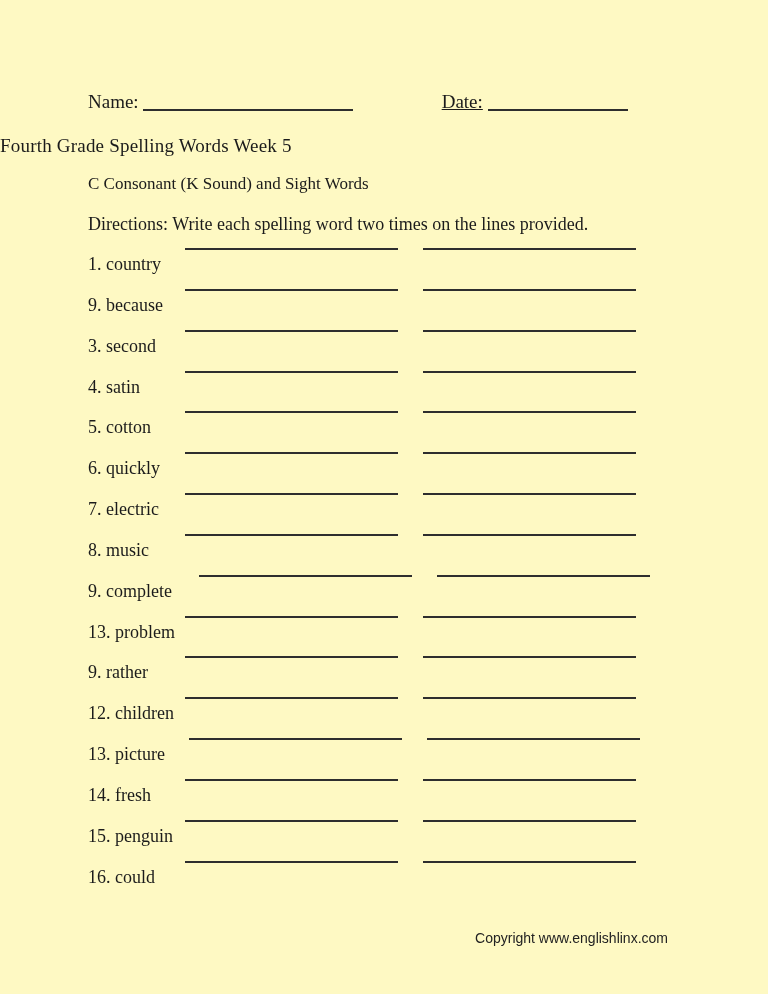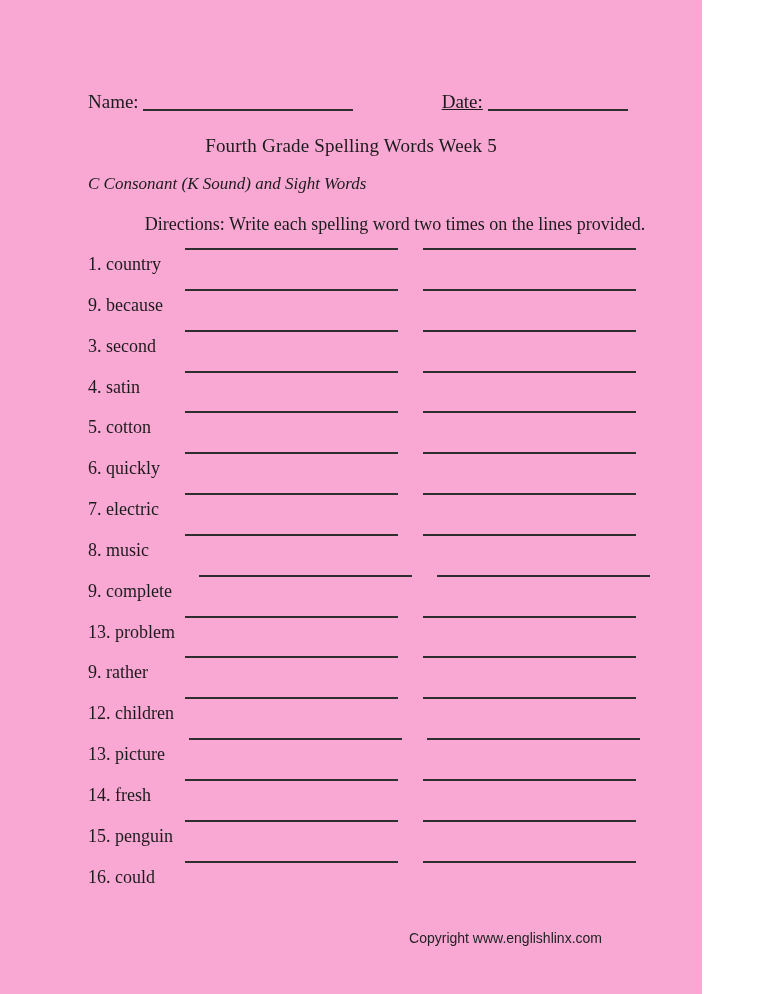--- a/index.html
+++ b/index.html
@@ -1,22 +1,22 @@
 <!DOCTYPE html>
 <html><head>
 <meta charset="utf-8">
 <style>
   html, body { margin: 0; padding: 0; background: #ffffff; }
   .page {
-    width: 702px;
+    width: 768px;
     height: 994px;
     box-sizing: border-box;
     padding-top: 90px;
     position: relative;
-    background: #f9a8d4;
+    background: #fef9c3;
     font-family: "Liberation Serif", serif;
     color: #1b1b1b;
     overflow: hidden;
   }
 
   
   .header-row {
     margin-left: 88px;
     display: flex;
     align-items: baseline;
@@ -29,40 +29,38 @@
     border-bottom: 2px solid #2e2e2e;
     position: relative;
   }
   .blank-name { width: 210px; top: 3px; margin-left: 4px; }
   .date-label { margin-left: 89px; text-decoration: underline; }
   .blank-date { width: 140px; top: 3px; margin-left: 5px; }
 
   
   .title {
     margin-top: 20px;
-    text-align: center;
+    text-align: left;
     font-size: 19px;
     line-height: 24px;
     letter-spacing: 0.2px;
   }
 
   
   .subtitle {
     margin: 15px 0 0 88px;
-    font-style: italic;
     font-size: 17px;
     line-height: 22px;
   }
 
   
   .directions {
     margin: 17px 0 0 88px;
     font-size: 18px;
     line-height: 24px;
-    text-align: center;
   }
 
   
   .word-list { margin: 8px 0 0 88px; }
   .row {
     display: flex;
     align-items: flex-start;
     height: 40.85px;
     font-size: 18px;
   }

